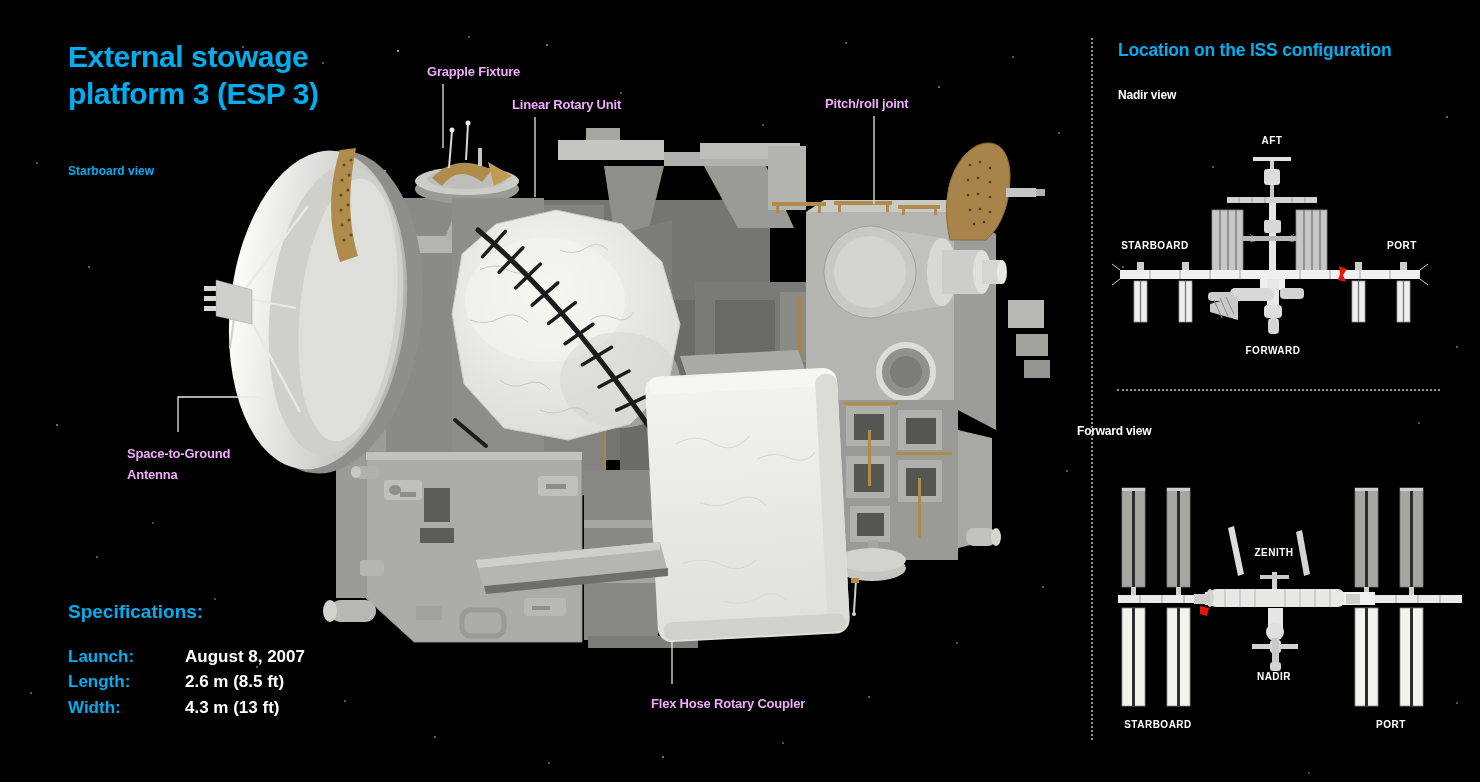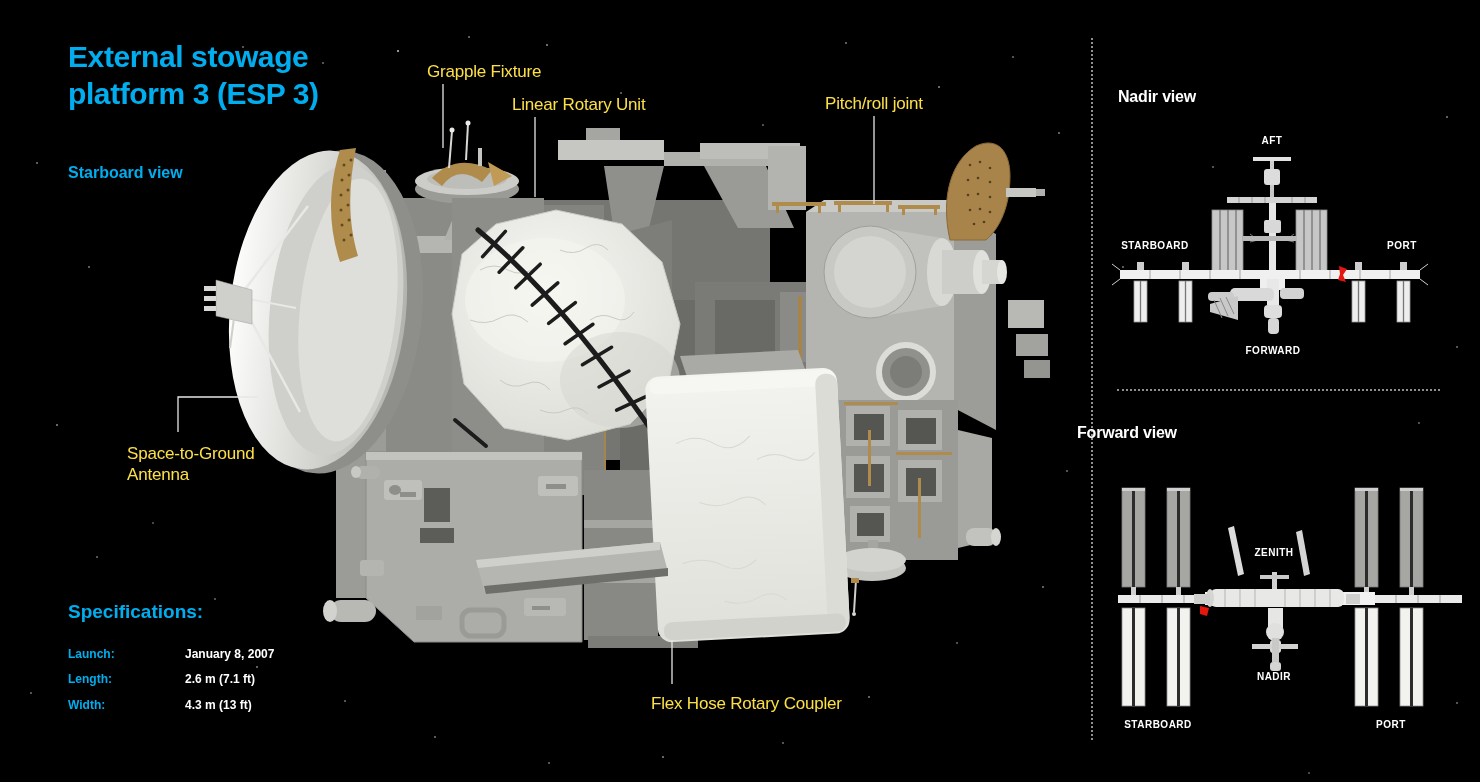--- a/index.html
+++ b/index.html
@@ -9,31 +9,31 @@
     box-shadow:150px 95px #8a8a8a,242px 46px #707070,322px 62px #6f6f6f,397px 50px #c9c9c9,
     468px 36px #7a7a7a,546px 44px #909090,620px 92px #6f6f6f,736px 158px #8f8f8f,762px 124px #6a6a6a,
     845px 42px #7b7b7b,938px 86px #8e8e8e,1012px 56px #6f6f6f,1058px 132px #7f7f7f,88px 266px #7a7a7a,
     56px 424px #8a8a8a,96px 556px #6f6f6f,152px 522px #5f5f5f,214px 598px #6a6a6a,256px 666px #7f7f7f,
     344px 700px #6f6f6f,434px 736px #7a7a7a,548px 762px #6f6f6f,662px 756px #8a8a8a,782px 742px #6f6f6f,
     868px 696px #7f7f7f,956px 642px #6a6a6a,1042px 586px #7f7f7f,1066px 470px #6f6f6f,1022px 302px #5f5f5f,
     1122px 266px #7a7a7a,1212px 166px #6f6f6f,1446px 116px #7f7f7f,1456px 346px #6f6f6f,1418px 422px #6a6a6a,
     1138px 642px #7f7f7f,1456px 702px #6f6f6f,1308px 772px #5f5f5f,30px 692px #6f6f6f,36px 162px #7a7a7a,250px 368px #555;}
   .abs{position:absolute;}
   .page-title{left:68px;top:38px;color:#00AEEF;font-size:30px;font-weight:700;line-height:37px;letter-spacing:-.4px;}
-  .view-label{left:68px;top:164px;color:#00AEEF;font-size:16px;font-weight:700;}
-  .callout{color:#fde047;font-size:17px;font-weight:400;letter-spacing:-.2px;line-height:21px;white-space:nowrap;}
+  .view-label{left:68px;top:164px;color:#00AEEF;font-size:12px;font-weight:700;}
+  .callout{color:#f0abfc;font-size:13px;font-weight:700;letter-spacing:-.2px;line-height:21px;white-space:nowrap;}
   .specs-heading{left:68px;top:601px;color:#00AEEF;font-size:19px;font-weight:700;text-align:center;}
   .specs{left:68px;top:647px;display:grid;grid-auto-rows:25.4px;}
-  .spec-row{display:flex;font-size:12px;}
+  .spec-row{display:flex;font-size:17px;}
   .spec-label{width:117px;color:#00AEEF;font-weight:700;}
   .spec-value{color:#fff;font-weight:600;}
   .v-sep{left:1091px;top:38px;height:702px;width:0;border-left:2px dotted #8f8f8f;}
   .h-sep{left:1117px;top:389px;width:323px;height:0;border-top:2px dotted #8f8f8f;}
   .panel-heading{left:1118px;top:40px;color:#00AEEF;font-size:17.5px;font-weight:700;letter-spacing:-.2px;}
-  .panel-sub{color:#fff;font-size:16px;font-weight:600;letter-spacing:-.2px;}
+  .panel-sub{color:#fff;font-size:12px;font-weight:600;letter-spacing:-.2px;}
   svg text{font-family:"Liberation Sans","DejaVu Sans",sans-serif;fill:#fff;}
   .dir-label{font-size:10px;font-weight:600;letter-spacing:.5px;}
 </style>
 </head>
 <body>
 
 <div id="stage">
   <div class="stars"></div>
 
   <svg class="abs" style="left:0;top:0" width="1095" height="782" viewBox="0 0 1095 782">
@@ -290,34 +290,35 @@
   <div class="abs callout" style="left:127px;top:443px">
     <div>Space-to-Ground</div>
     <div>Antenna</div>
   </div>
   <div class="abs callout" style="left:651px;top:693px">Flex Hose Rotary Coupler</div>
 
   <div class="abs specs-heading">Specifications:</div>
   <div class="abs specs">
     <div class="spec-row">
       <span class="spec-label">Launch:</span>
-      <span class="spec-value">January 8, 2007</span>
+      <span class="spec-value">August 8, 2007</span>
     </div>
     <div class="spec-row">
       <span class="spec-label">Length:</span>
-      <span class="spec-value">2.6 m (7.1 ft)</span>
+      <span class="spec-value">2.6 m (8.5 ft)</span>
     </div>
     <div class="spec-row">
       <span class="spec-label">Width:</span>
       <span class="spec-value">4.3 m (13 ft)</span>
     </div>
   </div>
 
   <div class="abs v-sep"></div>
   <div class="abs h-sep"></div>
+  <div class="abs panel-heading">Location on the ISS configuration</div>
   <div class="abs panel-sub" style="left:1118px;top:88px">Nadir view</div>
   <div class="abs panel-sub" style="left:1077px;top:424px">Forward view</div>
 
   <svg class="abs" style="left:1110px;top:128px" width="360" height="245" viewBox="0 0 360 245">
     <text class="dir-label" x="162" y="16" text-anchor="middle">AFT</text>
     <g>
       <rect x="143" y="29" width="38" height="4" fill="#e2e2e2"></rect>
       <rect x="160" y="33" width="4" height="8" fill="#cfcfcf"></rect>
       <rect x="154" y="41" width="16" height="16" rx="3" fill="#dcdcdc"></rect>
       <rect x="160" y="57" width="4" height="12" fill="#c6c6c6"></rect>

